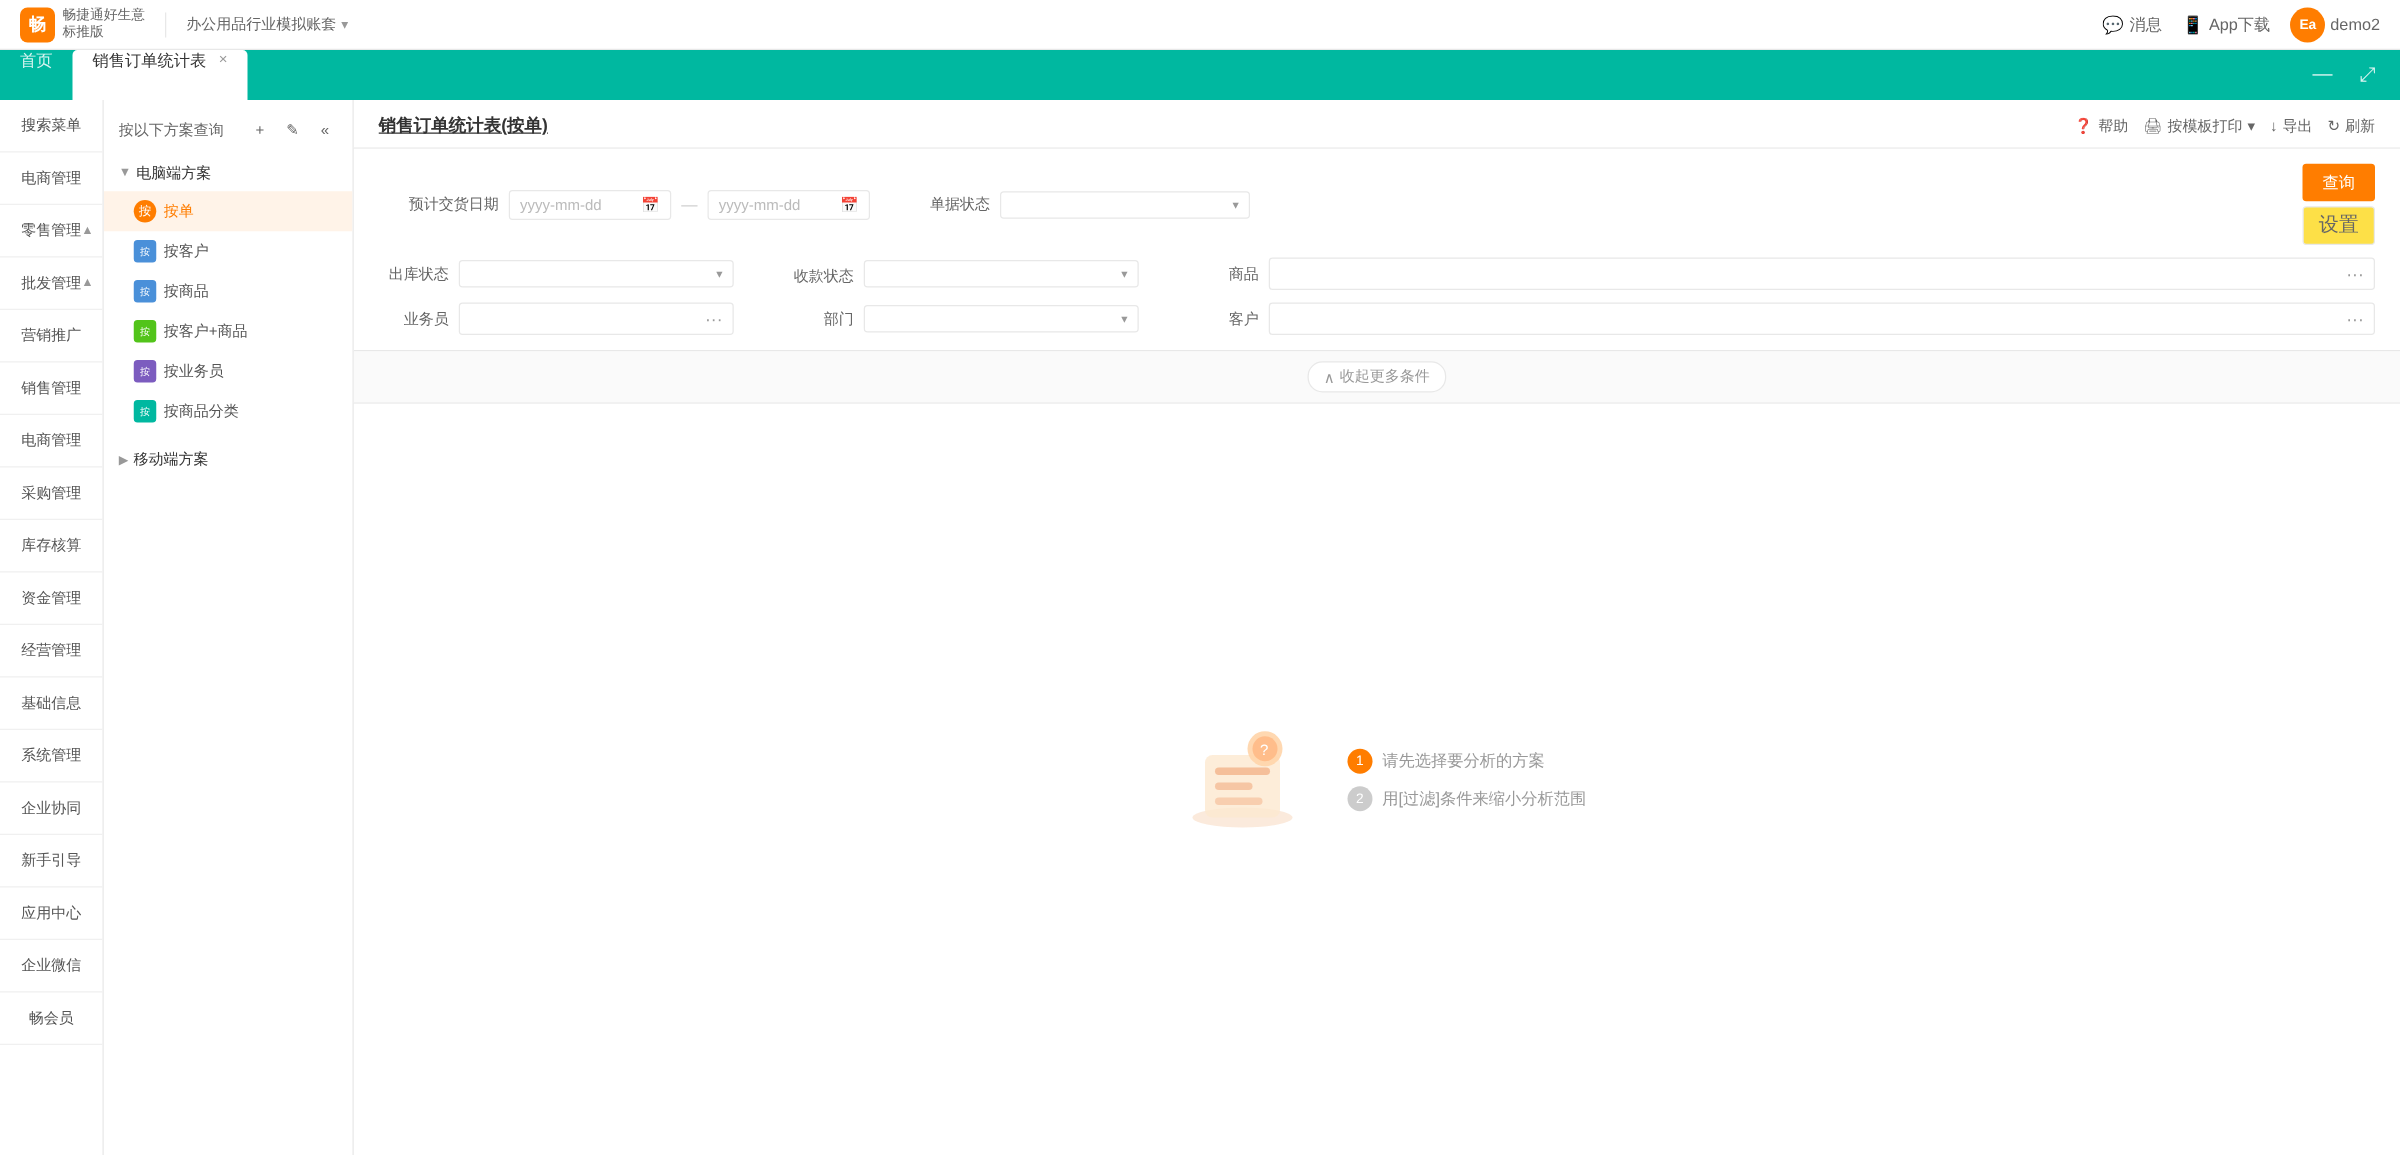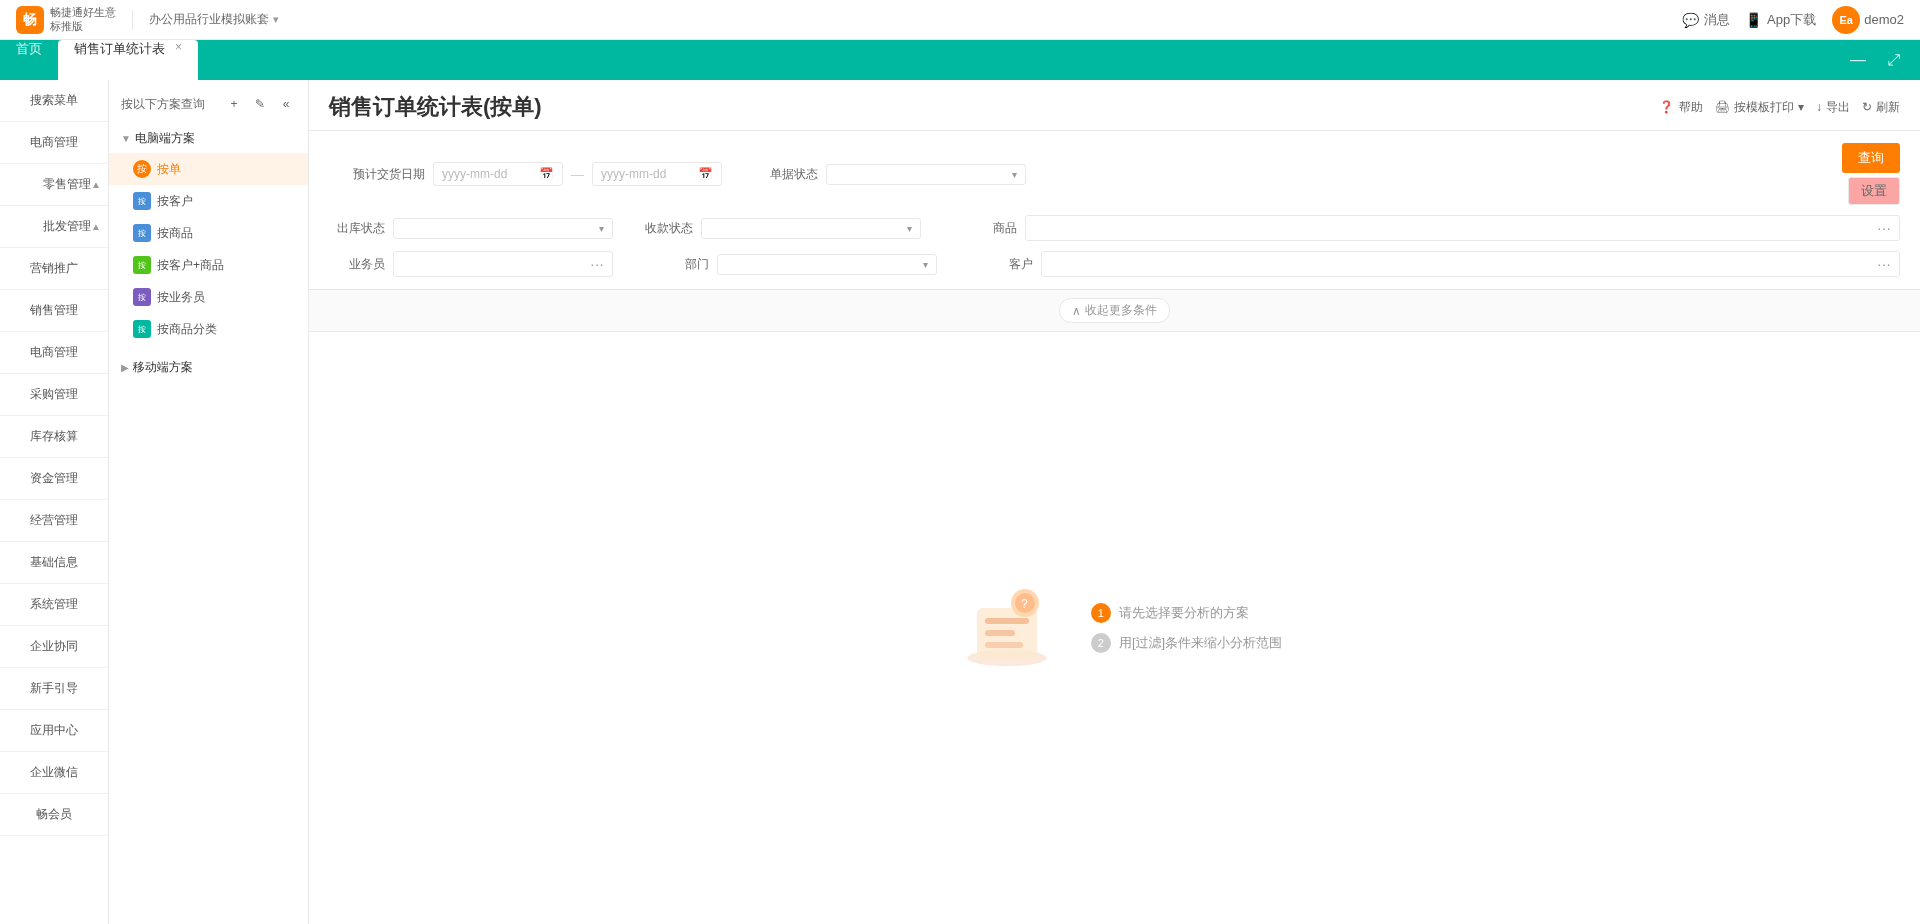--- a/index.html
+++ b/index.html
@@ -22,21 +22,21 @@
     .tab-item.home { background: transparent; }
     .tab-item.active { background: #fff; color: #333; border-radius: 4px 4px 0 0; position: relative; }
     .tab-close { color: #999; font-size: 12px; cursor: pointer; margin-left: 4px; }
     .tab-bar-actions { margin-left: auto; display: flex; align-items: center; gap: 8px; padding-right: 12px; }
     .tab-action-btn { color: rgba(255,255,255,0.85); cursor: pointer; font-size: 16px; width: 28px; height: 28px; display: flex; align-items: center; justify-content: center; }
 
     
     .main-layout { display: flex; flex: 1; overflow: hidden; }
 
     
-    .sidebar { width: 109px; background: #fff; border-right: 1px solid #e8e8e8; display: flex; flex-direction: column; overflow-y: auto; flex-shrink: 0; }
+    .sidebar { width: 83px; background: #fff; border-right: 1px solid #e8e8e8; display: flex; flex-direction: column; overflow-y: auto; flex-shrink: 0; }
     .sidebar-item { padding: 12px 4px; text-align: center; cursor: pointer; color: #555; font-size: 12px; border-bottom: 1px solid #f0f0f0; display: flex; align-items: center; justify-content: center; }
     .sidebar-item.has-arrow { justify-content: flex-end; padding: 12px 7px; }
     .sidebar-arrow { font-size: 10px; color: #999; }
 
     
     .content-area { flex: 1; display: flex; overflow: hidden; }
 
     
     .left-panel { width: 200px; background: #fff; border-right: 1px solid #e8e8e8; padding: 8px 0; flex-shrink: 0; overflow-y: auto; }
     .left-panel-header { display: flex; align-items: center; justify-content: space-between; padding: 6px 12px; font-size: 12px; color: #666; }
@@ -51,21 +51,21 @@
     .plan-item .plan-icon { width: 18px; height: 18px; border-radius: 50%; display: flex; align-items: center; justify-content: center; font-size: 10px; color: #fff; }
     .plan-icon.orange { background: #ff7d00; }
     .plan-icon.blue { background: #4a90d9; border-radius: 3px; color: #fff; }
     .plan-icon.green { background: #52c41a; border-radius: 3px; color: #fff; }
     .plan-icon.purple { background: #7c5cbf; border-radius: 3px; color: #fff; }
     .plan-icon.teal { background: #00b8a0; border-radius: 3px; color: #fff; }
 
     
     .right-main { flex: 1; display: flex; flex-direction: column; overflow: hidden; }
     .page-header { padding: 12px 20px 8px; background: #fff; border-bottom: 1px solid #e8e8e8; display: flex; align-items: center; justify-content: space-between; flex-shrink: 0; }
-    .page-title { font-size: 22px; font-weight: 600; color: #333; }
+    .page-title { font-size: 14px; font-weight: 600; color: #333; text-decoration: underline; }
     .page-header-actions { display: flex; align-items: center; gap: 12px; font-size: 12px; color: #666; }
     .page-header-action { display: flex; align-items: center; gap: 4px; cursor: pointer; }
 
     
     .filter-area { background: #fff; padding: 12px 20px; border-bottom: 1px solid #e8e8e8; flex-shrink: 0; }
     .filter-row { display: flex; align-items: center; gap: 16px; margin-bottom: 10px; flex-wrap: wrap; }
     .filter-row:last-child { margin-bottom: 0; }
     .filter-label { color: #666; font-size: 12px; white-space: nowrap; min-width: 56px; text-align: right; }
     .filter-date-btns { display: flex; gap: 4px; align-items: center; }
     .date-btn { padding: 2px 8px; border: 1px solid #e8e8e8; border-radius: 3px; font-size: 12px; cursor: pointer; color: #555; background: #fff; }
@@ -76,21 +76,21 @@
     .filter-input { border: 1px solid #e8e8e8; border-radius: 3px; padding: 4px 8px; font-size: 12px; color: #999; min-width: 160px; background: #fff; }
     .filter-date-input { border: 1px solid #e8e8e8; border-radius: 3px; padding: 4px 8px; font-size: 12px; color: #999; width: 130px; display: flex; align-items: center; justify-content: space-between; }
     .filter-date-icon { color: #ff7d00; font-size: 12px; }
     .filter-dash { color: #ccc; }
     .filter-section { display: flex; align-items: center; gap: 8px; }
     .filter-ellipsis { color: #999; font-size: 14px; cursor: pointer; }
 
     .collapse-bar { display: flex; justify-content: center; padding: 8px; background: #fafafa; border-bottom: 1px solid #e8e8e8; }
     .collapse-btn { display: flex; align-items: center; gap: 4px; color: #999; font-size: 12px; cursor: pointer; border: 1px solid #e8e8e8; border-radius: 12px; padding: 3px 12px; background: #fff; }
     .btn-query { background: #ff7d00; color: #fff; border: none; border-radius: 3px; padding: 6px 16px; font-size: 13px; cursor: pointer; font-family: inherit; }
-    .btn-settings { background: #fca5a5; color: #666; border: 1px solid #e8e8e8; border-radius: 3px; padding: 4px 12px; font-size: 13px; cursor: pointer; font-family: inherit; }
+    .btn-settings { background: #fde047; color: #666; border: 1px solid #e8e8e8; border-radius: 3px; padding: 4px 12px; font-size: 16px; cursor: pointer; font-family: inherit; }
 
     
     .empty-state { flex: 1; display: flex; align-items: center; justify-content: center; gap: 24px; padding: 40px; background: #fff; }
     .empty-illustration { width: 120px; height: 120px; position: relative; }
     .empty-illustration svg { width: 100%; height: 100%; }
     .empty-tips { display: flex; flex-direction: column; gap: 10px; }
     .empty-tip { display: flex; align-items: center; gap: 8px; color: #999; font-size: 13px; }
     .tip-num { width: 20px; height: 20px; border-radius: 50%; display: flex; align-items: center; justify-content: center; font-size: 11px; color: #fff; flex-shrink: 0; }
     .tip-num.n1 { background: #ff7d00; }
     .tip-num.n2 { background: #ccc; }
@@ -310,21 +310,21 @@
         </div>
 
         <div class="filter-row">
           <div class="filter-section">
             <span class="filter-label">出库状态</span>
             <div class="filter-select" style="min-width:220px;">
               <span style="color:#bbb;"></span>
               <span class="sel-arrow">▾</span>
             </div>
           </div>
-          <div class="filter-section" style="margin-left:8px;">
+          <div class="filter-section" style="margin-left:24px;align-items:flex-end;">
             <span class="filter-label">收款状态</span>
             <div class="filter-select" style="min-width:220px;">
               <span style="color:#bbb;"></span>
               <span class="sel-arrow">▾</span>
             </div>
           </div>
           <div class="filter-section" style="margin-left:24px;flex:1;">
             <span class="filter-label">商品</span>
             <div class="filter-input" style="flex:1;display:flex;align-items:center;justify-content:flex-end;">
               <span class="filter-ellipsis">···</span>

